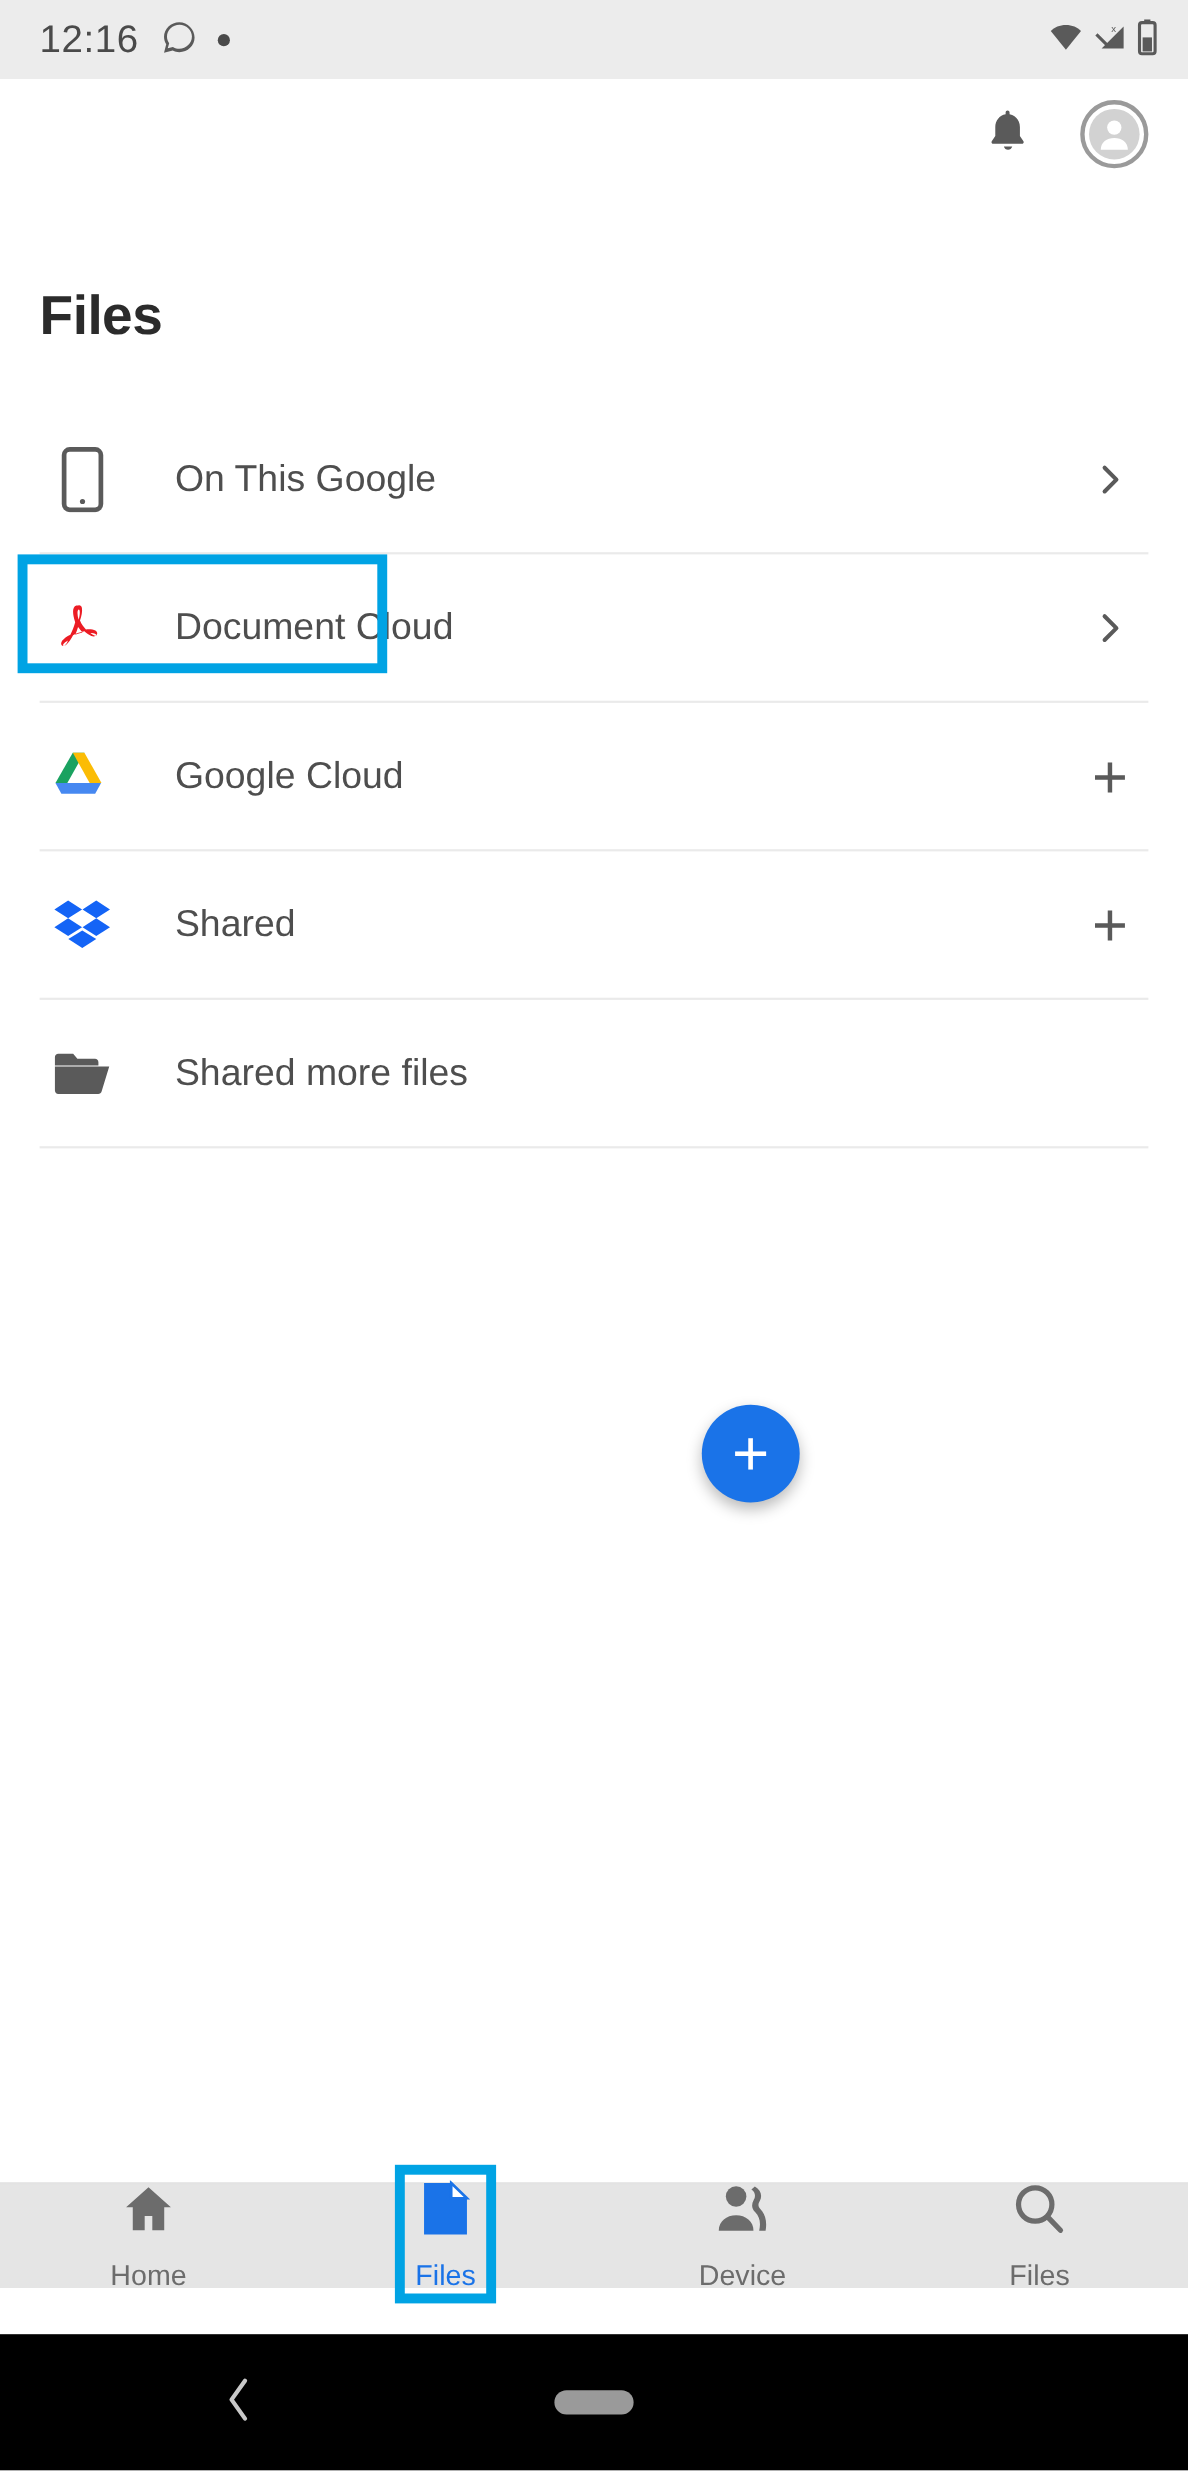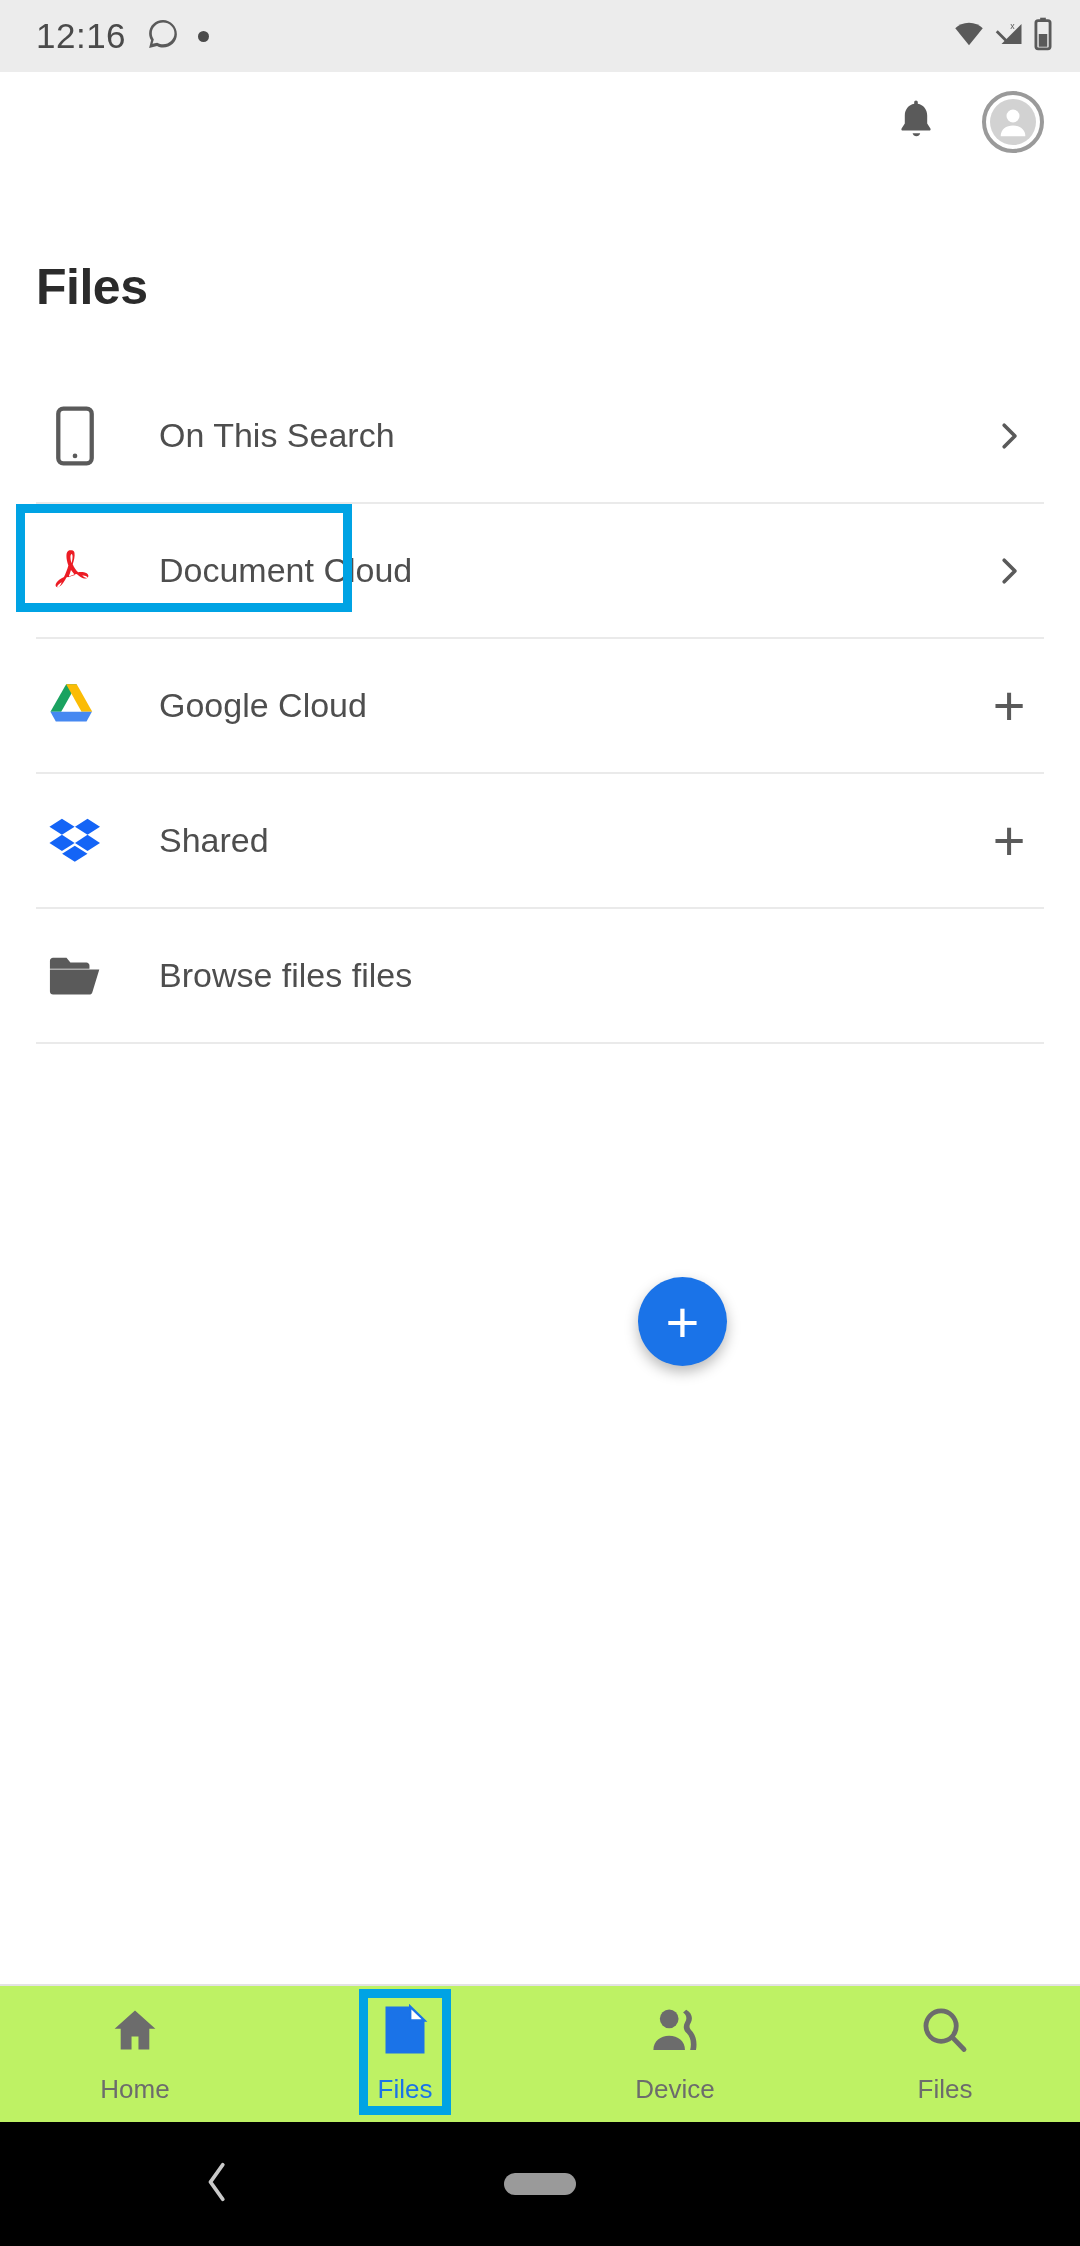--- a/index.html
+++ b/index.html
@@ -84,22 +84,22 @@
     position:absolute; left:638px; top:1277px;
     width:89px; height:89px; border-radius:50%;
     background:#1a73e8;
     display:flex; align-items:center; justify-content:center;
     box-shadow:0 6px 14px rgba(0,0,0,.28);
   }
   .fab-plus{ color:#ffffff; font-size:58px; font-weight:300; line-height:50px; }
 
   
   .bottomnav{
-    position:absolute; left:0; top:1984px; width:1080px; height:138px;
-    background:#bef264; border-top:2px solid #e3e3e3;
+    position:absolute; left:0; top:1984px; width:1080px; height:96px;
+    background:#e5e5e5; border-top:2px solid #e3e3e3;
     display:flex; align-items:center;
   }
   .navitem{
     flex:1; height:138px; display:flex; flex-direction:column;
     align-items:center; justify-content:center; gap:14px; position:relative;
   }
   .nav-label{ font-size:26px; color:#6c6c6c; }
   .nav-label.active{ color:#1a73e8; }
   .nav-hl{
     position:absolute; left:50%; transform:translateX(-50%);
@@ -181,21 +181,21 @@
   <div class="list">
 
     <div class="row-wrap">
       <div class="row">
         <div class="row-icon">
           <svg width="46" height="60" viewBox="0 0 18 28">
             <rect x="1.2" y="1.2" width="15.6" height="25.6" rx="2.4" fill="none" stroke="#5a5a5a" stroke-width="2"></rect>
             <circle cx="9" cy="23.3" r="1.1" fill="#5a5a5a"></circle>
           </svg>
         </div>
-        <div class="row-label">On This Search</div>
+        <div class="row-label">On This Google</div>
         <div class="row-trail">
           <svg width="34" height="34" viewBox="0 0 24 24">
             <path d="M8.6 4.4l7.6 7.6-7.6 7.6" fill="none" stroke="#5a5a5a" stroke-width="2.6" stroke-linecap="round" stroke-linejoin="round"></path>
           </svg>
         </div>
       </div>
     </div>
 
     <div class="row-wrap">
       <div class="row">
@@ -249,21 +249,21 @@
     </div>
 
     <div class="row-wrap">
       <div class="row">
         <div class="row-icon">
           <svg width="54" height="44" viewBox="0 0 28 22">
             <path d="M1 3.2C1 2.3 1.7 1.6 2.6 1.6h7l2 2.4h8.3c.9 0 1.6.7 1.6 1.6v1.6H1V3.2z" fill="#5a5a5a"></path>
             <path d="M1 7.6h25.6L23 19.4c-.2.7-.8 1.2-1.6 1.2H2.6c-.9 0-1.6-.7-1.6-1.6V7.6z" fill="#5a5a5a"></path>
           </svg>
         </div>
-        <div class="row-label">Browse files files</div>
+        <div class="row-label">Shared more files</div>
         <div class="row-trail"></div>
       </div>
     </div>
 
   </div>
 
   <div class="fab">
     <span class="fab-plus">+</span>
   </div>
 

